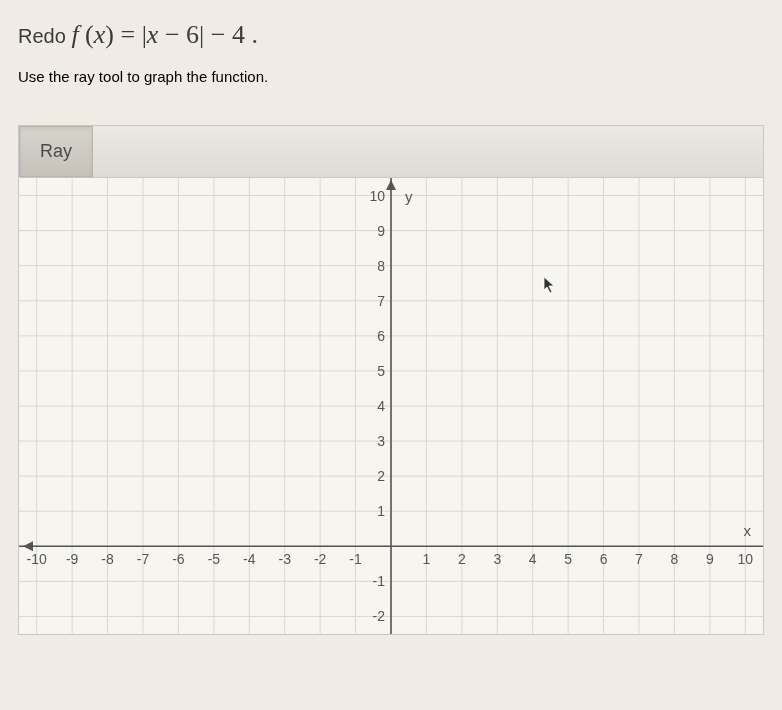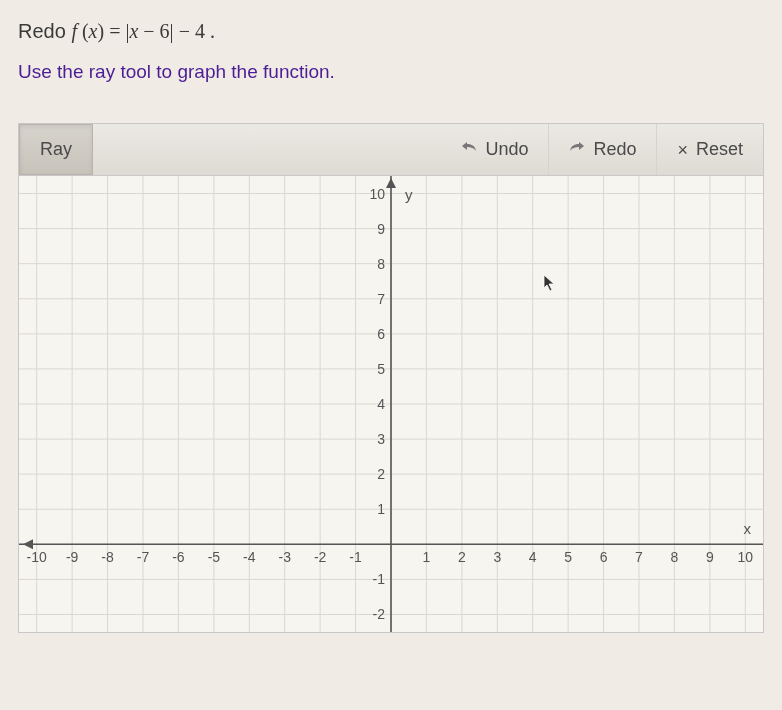--- a/index.html
+++ b/index.html
@@ -12,26 +12,26 @@
       color: #333;
     }
     .prompt {
       font-size: 20px;
       color: #3a3a3a;
       margin-bottom: 18px;
     }
     .prompt .math {
       font-family: 'Times New Roman', serif;
       font-style: italic;
-      font-size: 20px;
+      font-size: 26px;
     }
     .prompt .math .up { font-style: normal; }
     .instruction {
-      font-size: 19px;
-      color: #4c1d95;
+      font-size: 15px;
+      color: #000000;
       margin-bottom: 40px;
     }
     .graph-wrap {
       border: 1px solid #c8c8c8;
       background: #6d28d9;
     }
     .toolbar {
       display: flex;
       align-items: stretch;
       background: linear-gradient(#ebe9e3, #dedbd4);
@@ -90,42 +90,20 @@
 </div>
 
 <div class="instruction">Use the ray tool to graph the function.</div>
 
 <div class="graph-wrap">
   <div class="toolbar">
     <div class="tool-btn active">
       <span>Ray</span>
     </div>
     <div class="toolbar-spacer"></div>
-    <div class="toolbar-right">
-      <div class="tool-btn">
-        <span>
-          <svg class="icon-svg" viewBox="0 0 16 16">
-            <path d="M6 3 L1 7 L6 11 L6 8 C10 8 13 9 15 12 C14 7 11 5 6 5 Z" fill="#777"></path>
-          </svg>
-        </span>
-        <span>Undo</span>
-      </div>
-      <div class="tool-btn">
-        <span>
-          <svg class="icon-svg" viewBox="0 0 16 16">
-            <path d="M10 3 L15 7 L10 11 L10 8 C6 8 3 9 1 12 C2 7 5 5 10 5 Z" fill="#777"></path>
-          </svg>
-        </span>
-        <span>Redo</span>
-      </div>
-      <div class="tool-btn">
-        <span class="icon-x">×</span>
-        <span>Reset</span>
-      </div>
-    </div>
   </div>
 
   <div class="chart-area">
     <svg id="grid-svg" width="744" height="456">
         <line x1="17.71428571428571" y1="0" x2="17.71428571428571" y2="456" class="grid-line"></line>
         <line x1="53.14285714285714" y1="0" x2="53.14285714285714" y2="456" class="grid-line"></line>
         <line x1="88.57142857142857" y1="0" x2="88.57142857142857" y2="456" class="grid-line"></line>
         <line x1="124" y1="0" x2="124" y2="456" class="grid-line"></line>
         <line x1="159.42857142857142" y1="0" x2="159.42857142857142" y2="456" class="grid-line"></line>
         <line x1="194.85714285714286" y1="0" x2="194.85714285714286" y2="456" class="grid-line"></line>

